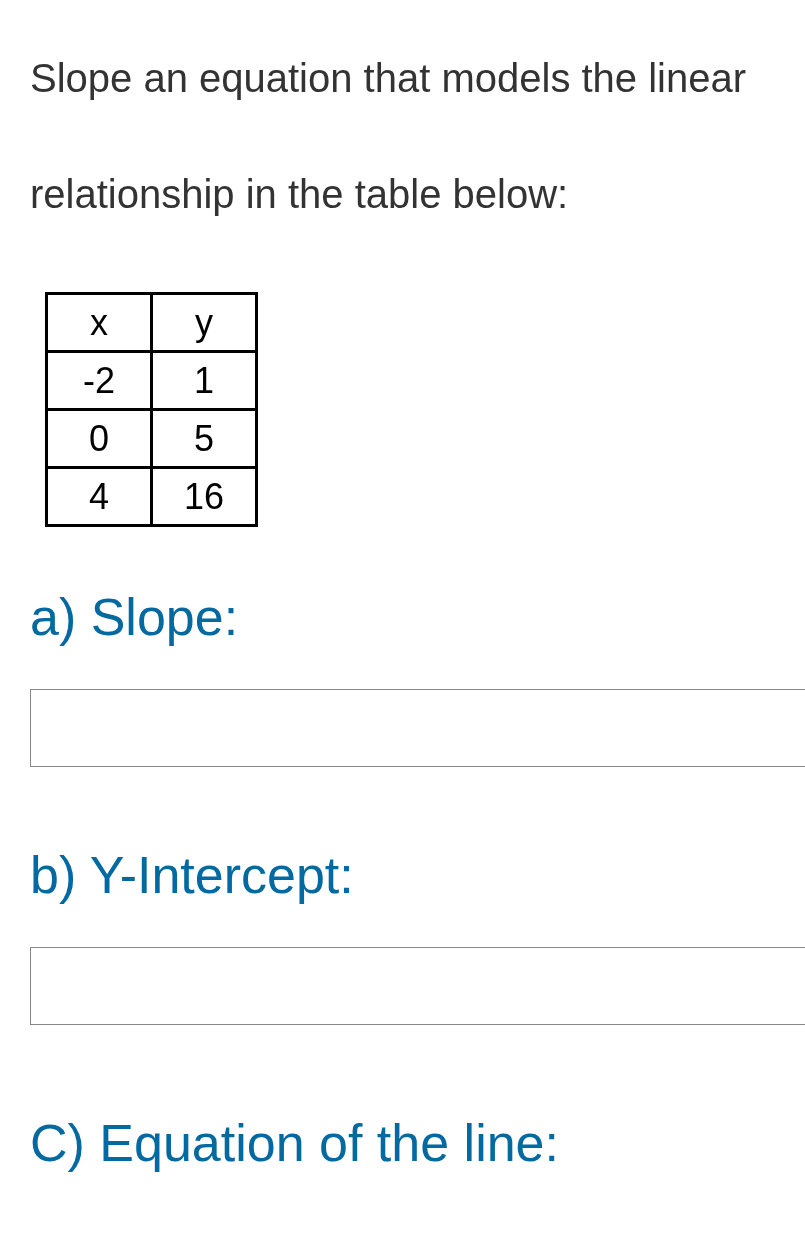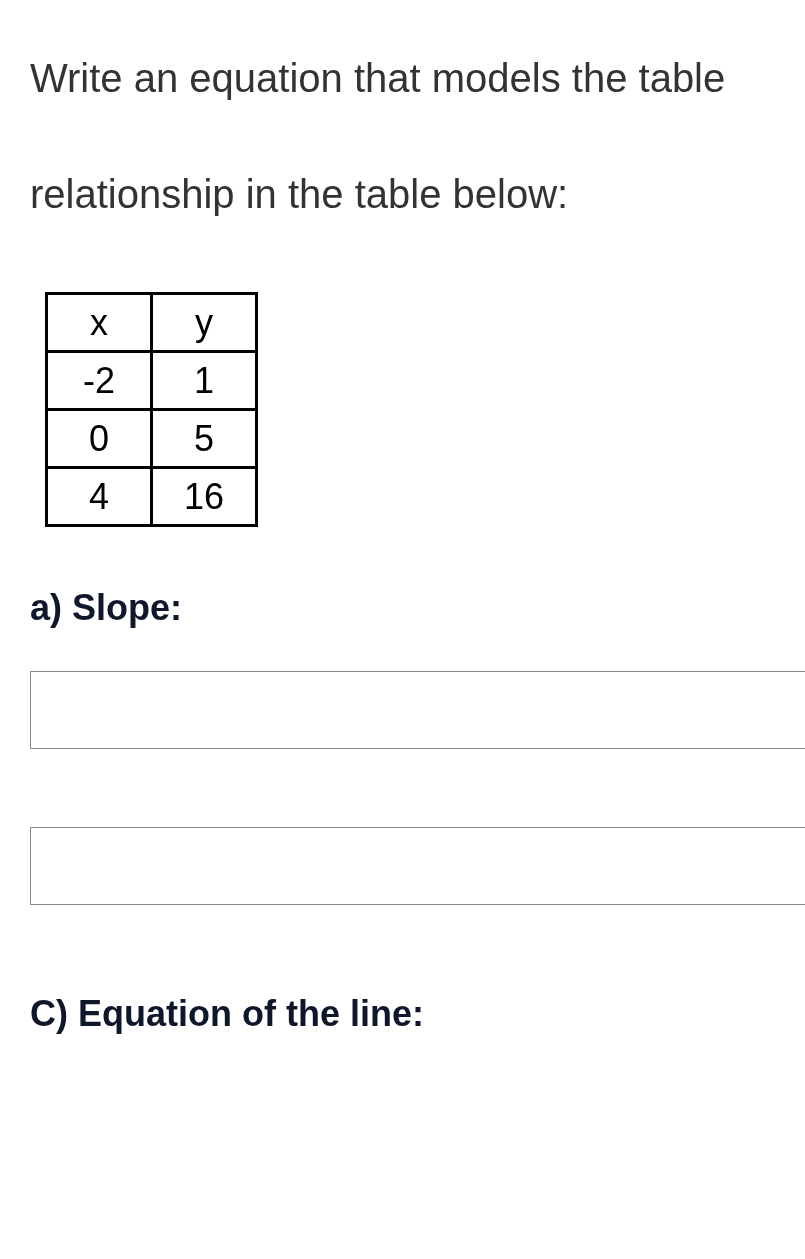--- a/index.html
+++ b/index.html
@@ -34,24 +34,24 @@
       vertical-align: middle;
       font-family: "Comic Sans MS", "Comic Sans", cursive, sans-serif;
       font-size: 36px;
       font-weight: 400;
       color: #000000;
     }
     .data-table thead td {
       font-weight: 400;
     }
     .question-label {
-      font-size: 36px;
-      color: #0f172a;
+      font-size: 52px;
+      color: #0369a1;
       margin-bottom: 42px;
-      font-weight: 700;
+      font-weight: 400;
     }
     .answer-input {
       width: 775px;
       height: 78px;
       border: 1px solid #888888;
       border-right: none;
       font-size: 30px;
       padding: 10px 14px;
       margin-bottom: 78px;
       background: #ffffff;
@@ -62,21 +62,21 @@
       margin-bottom: 0;
     }
     .last-label {
       margin-bottom: 17px;
       margin-top: 10px;
     }
   </style>
 </head>
 <body>
 
-<div class="prompt-text">Write an equation that models the table relationship in the table below:</div>
+<div class="prompt-text">Slope an equation that models the linear relationship in the table below:</div>
 
 <table class="data-table">
   <thead>
     <tr>
       <td>x</td>
       <td>y</td>
     </tr>
   </thead>
   <tbody>
     <tr>
@@ -93,16 +93,17 @@
     </tr>
   </tbody>
 </table>
 
 <div class="question-group">
   <div class="question-label">a) Slope:</div>
   <input type="text" class="answer-input" value="" style="">
 </div>
 
 <div class="question-group">
+  <div class="question-label">b) Y-Intercept:</div>
   <input type="text" class="answer-input" value="" style="">
 </div>
 
 <div class="question-label last-label">C) Equation of the line:</div>
 
 </body></html>

